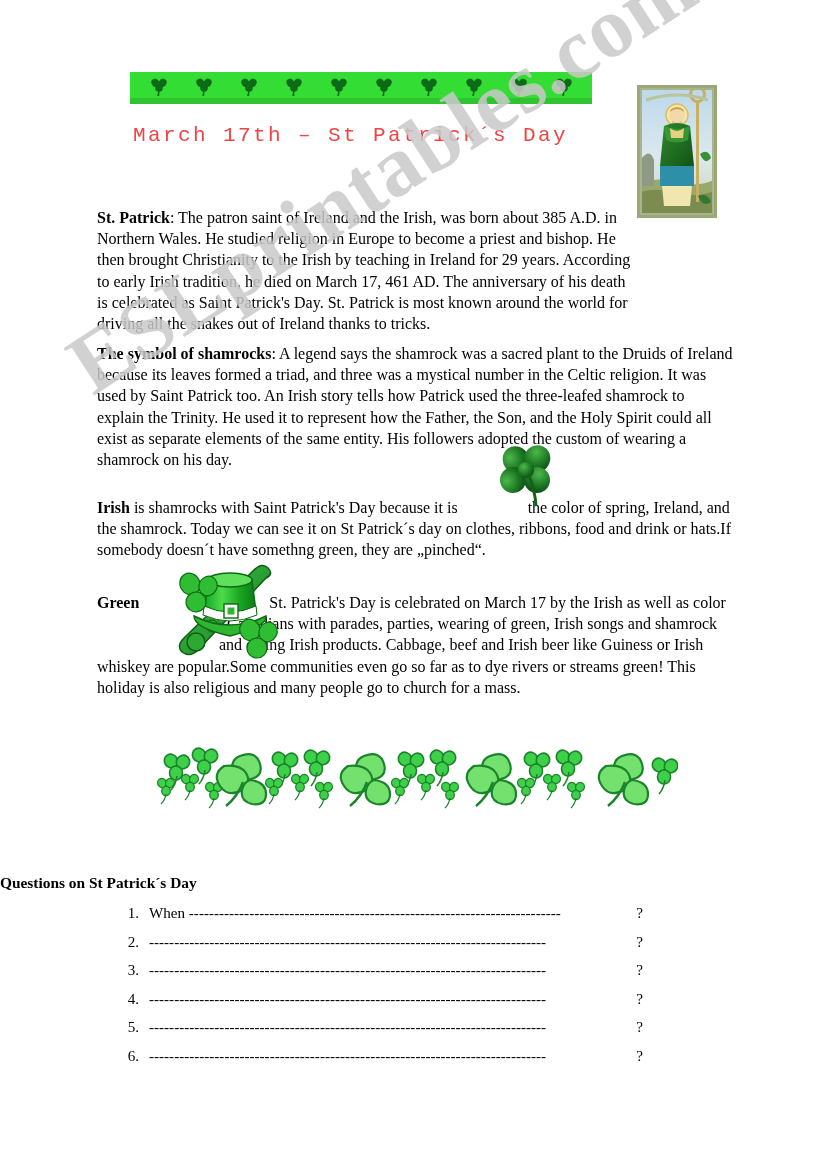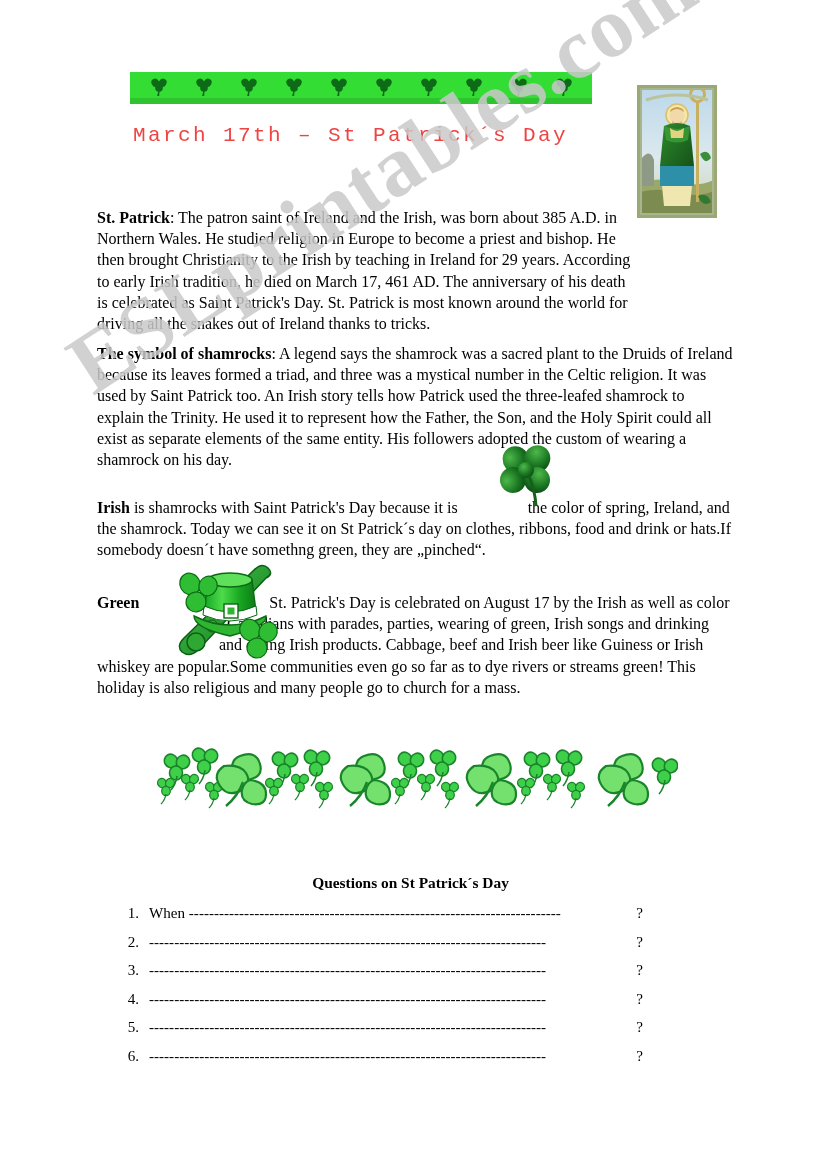--- a/index.html
+++ b/index.html
@@ -142,21 +142,20 @@
     width: 526px;
     height: 68px;
   }
 
   
   .questions-title {
     position: absolute;
     top: 874px;
     left: 0;
     width: 821px;
-    text-align: center;
     font-size: 15.4px;
     font-weight: bold;
   }
   .q-list {
     position: absolute;
     left: 113px;
     top: 905px;
     width: 530px;
   }
   .q-row {
@@ -395,23 +394,23 @@
 
       <g stroke="#0c6a14" stroke-width="1.2">
         <ellipse cx="82" cy="68" rx="10" ry="11" transform="rotate(-30 82 68)" fill="#2fbd33"></ellipse>
         <ellipse cx="100" cy="70" rx="9" ry="10" transform="rotate(28 100 70)" fill="#2fbd33"></ellipse>
         <ellipse cx="89" cy="86" rx="10" ry="10" fill="#2fbd33"></ellipse>
       </g>
     </svg>
   </div>
 
   <div class="body-text" id="para-today">
-    <b>Green</b><span class="gap-today1"></span><span>St. Patrick's Day is celebrated on August 17 by the Irish as well as</span>
+    <b>Green</b><span class="gap-today1"></span><span>St. Patrick's Day is celebrated on March 17 by the Irish as well as</span>
     <span>color</span><span class="gap-today2"></span><span>Canadians with parades, parties, wearing of green, Irish songs and</span>
-    <span>drinking</span><span class="gap-today3"></span><span>and eating Irish products. Cabbage, beef and Irish beer like</span>
+    <span>shamrock</span><span class="gap-today3"></span><span>and eating Irish products. Cabbage, beef and Irish beer like</span>
     <span>Guiness or Irish whiskey are popular.Some communities even go so far as to dye rivers or streams green! This holiday is also religious and many people go to church for a mass.</span>
   </div>
 
   <div class="bottom-border">
     <svg width="526" height="68" viewBox="0 0 526 68">
       <defs>
         <g id="bigsham">
           <g stroke="#19852a" stroke-width="2.2" fill="#74e06e">
             <path d="M30 10 Q46 4 50 18 Q54 32 36 34 Q22 34 22 22 Q22 13 30 10 Z"></path>
             <path d="M14 20 Q2 28 10 40 Q18 52 32 44 Q42 37 36 27 Q30 18 14 20 Z"></path>

